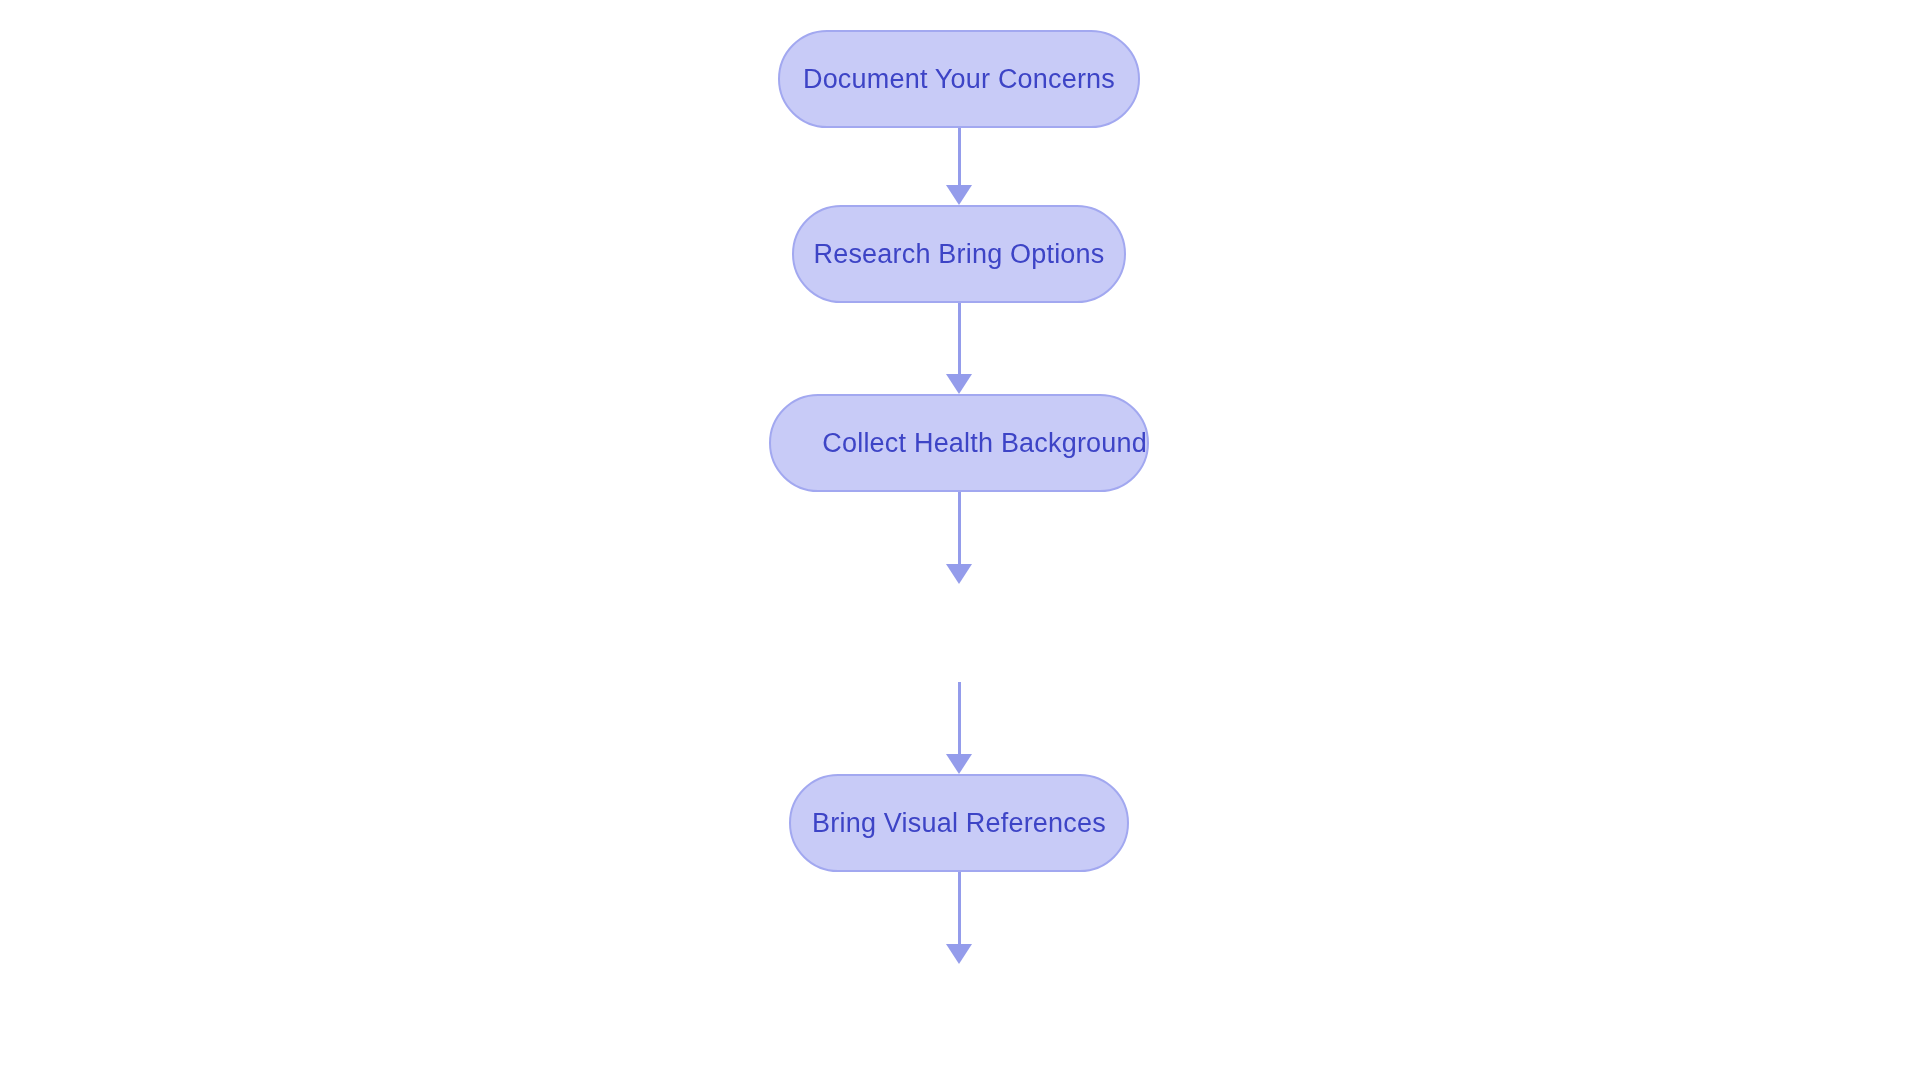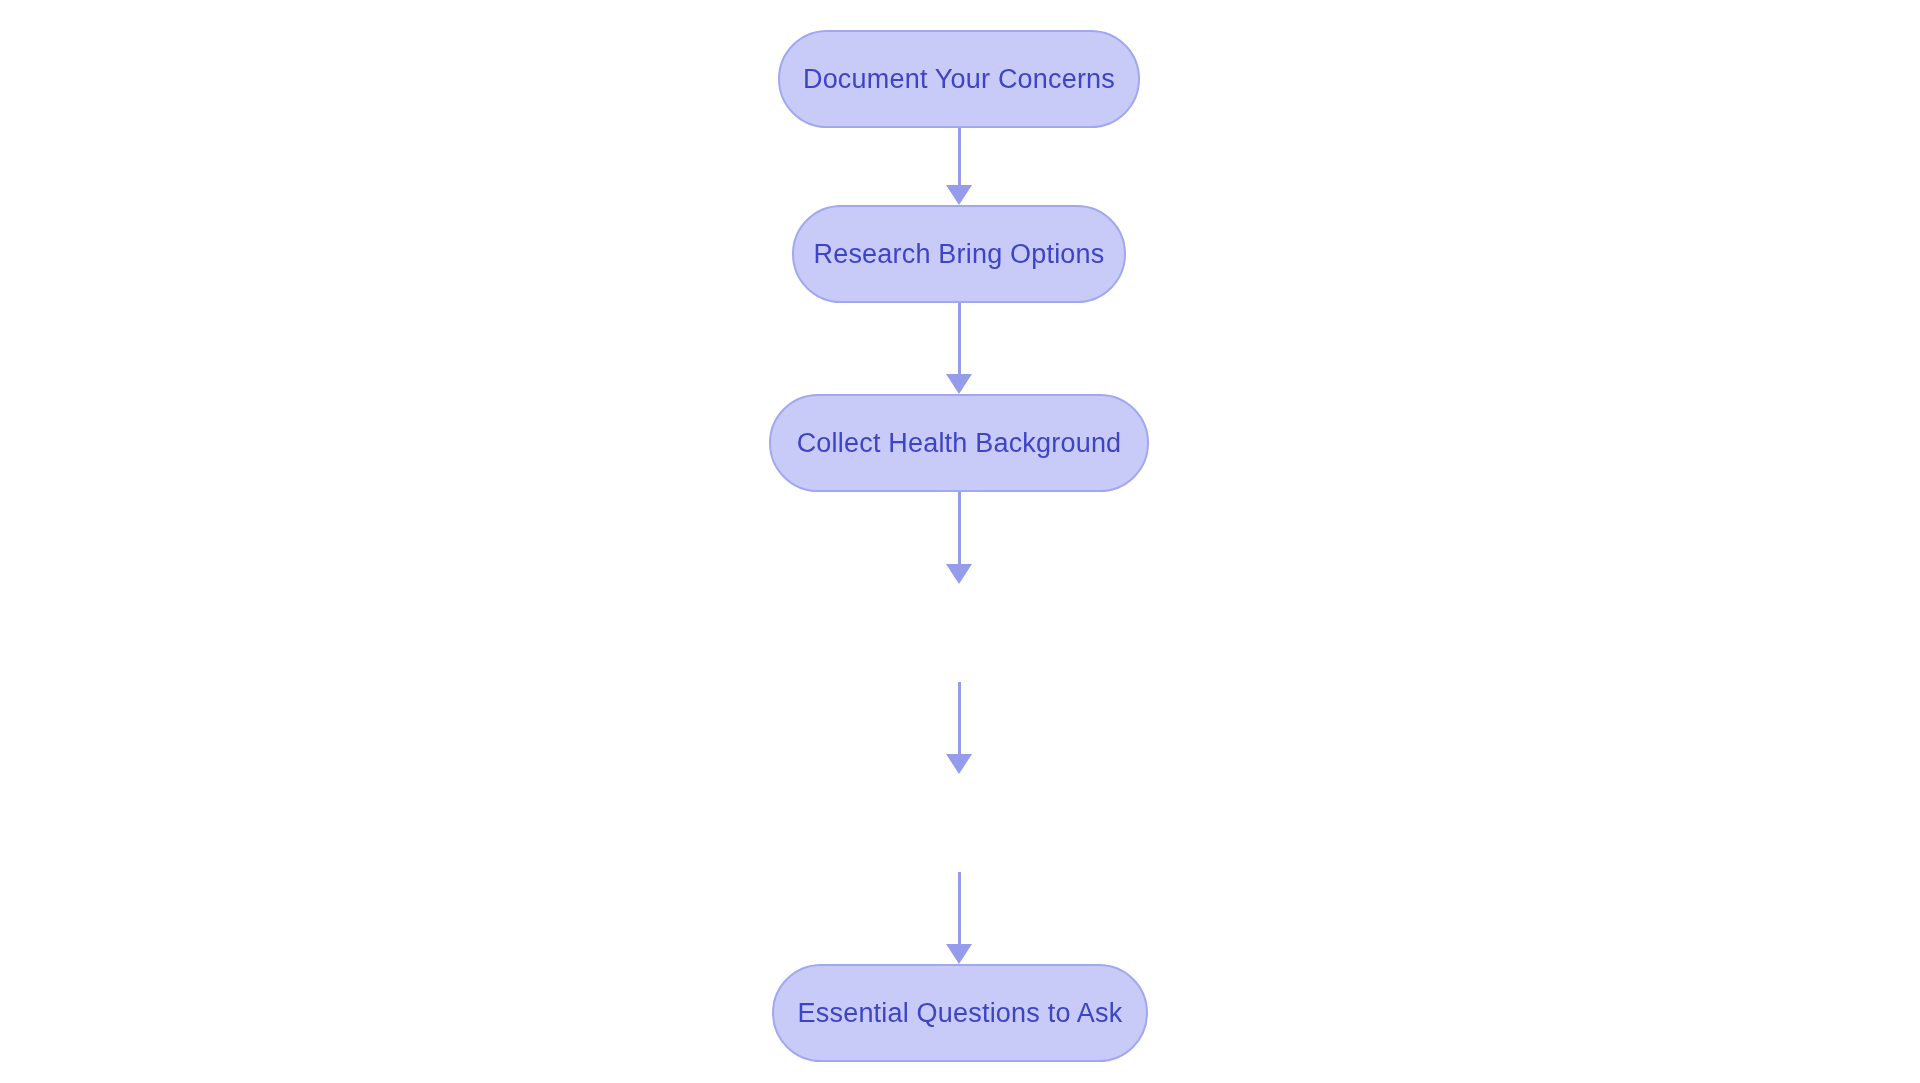--- a/index.html
+++ b/index.html
@@ -29,21 +29,21 @@
     justify-content: center;
     color: var(--text);
     font-size: 27px;
     letter-spacing: 0.2px;
     white-space: nowrap;
     z-index: 2;
   }
   
   .n0 { left: 778px; top: 16px;  width: 362px; margin-top: 14px; }
   .n1 { left: 792px; top: 205px; width: 334px; }
-  .n2 { left: 769px; top: 394px; width: 380px; }
+  .n2 { left: 769px; top: 394px; width: 380px; justify-content: flex-end; }
   .n3 { left: 817px; top: 584px; width: 284px; }
   .n4 { left: 789px; top: 774px; width: 340px; }
   .n5 { left: 772px; top: 964px; width: 376px; }
   .arrow {
     position: absolute;
     left: 959px;
     transform: translateX(-50%);
     display: flex;
     flex-direction: column;
     align-items: center;
@@ -98,23 +98,23 @@
     <div class="arrow-line"></div>
     <div class="arrow-head"></div>
   </div>
 
 
   <div class="arrow a3">
     <div class="arrow-line"></div>
     <div class="arrow-head"></div>
   </div>
 
+  <div class="node n4">
+    <span>Bring Visual References</span>
+  </div>
 
   <div class="arrow a4">
     <div class="arrow-line"></div>
     <div class="arrow-head"></div>
   </div>
 
-  <div class="node n5">
-    <span>Essential Questions to Ask</span>
-  </div>
 
 </div>
 
 </body></html>

